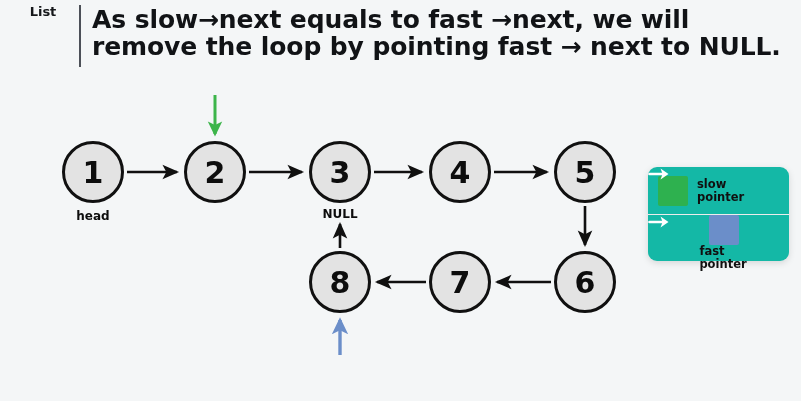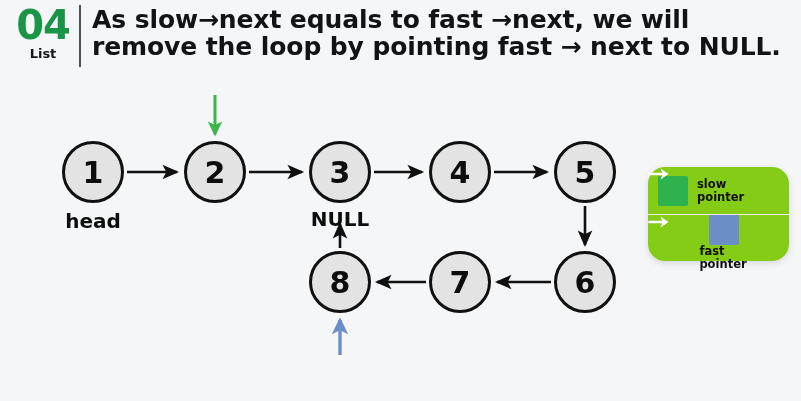--- a/index.html
+++ b/index.html
@@ -35,28 +35,28 @@
   .diagram{position:absolute;left:0;top:82px;width:801px;height:275px;}
   .node{
     position:absolute;width:62px;height:62px;border-radius:50%;
     background:#e3e3e3;border:3px solid #101010;
     box-sizing:border-box;
     display:flex;align-items:center;justify-content:center;
     font-size:30px;font-weight:bold;color:#0d0d0d;
     font-family:"DejaVu Sans", sans-serif;
   }
   .label-txt{
-    position:absolute;font-size:20px;font-weight:bold;color:#0d0d0d;
+    position:absolute;font-size:12px;font-weight:bold;color:#0d0d0d;
     font-family:"DejaVu Sans", sans-serif;text-align:center;white-space:nowrap;
   }
 
   
   .legend{
     position:absolute;left:648px;top:167px;width:141px;height:94px;
-    background:#84cc16;border-radius:17px;
+    background:#14b8a6;border-radius:9px;
     box-shadow:0 2px 7px rgba(0,0,0,0.13);
   }
   .legend-row{
     position:absolute;left:0;width:141px;height:47px;
     display:flex;align-items:center;
   }
   .legend-row.r0{top:0;}
   .legend-row.r1{top:47px;border-top:1px solid #ececec;flex-direction:column;}
   .legend-swatch{
     width:30px;height:30px;margin-left:10px;border-radius:2px;
@@ -79,21 +79,20 @@
   }
   svg{position:absolute;left:0;top:0;pointer-events:none;}
 </style>
 </head>
 <body>
 
 <div id="stage">
 
   <div class="header">
     <div class="step-block">
-      <div class="step-num">04</div>
       <div class="step-word">List</div>
     </div>
     <div class="vdivider"></div>
     <div class="header-text">As slow→next equals to fast →next, we will remove the loop by pointing fast → next to NULL.</div>
   </div>
 
   <div class="diagram">
 
     <svg width="801" height="275">
       <defs>

